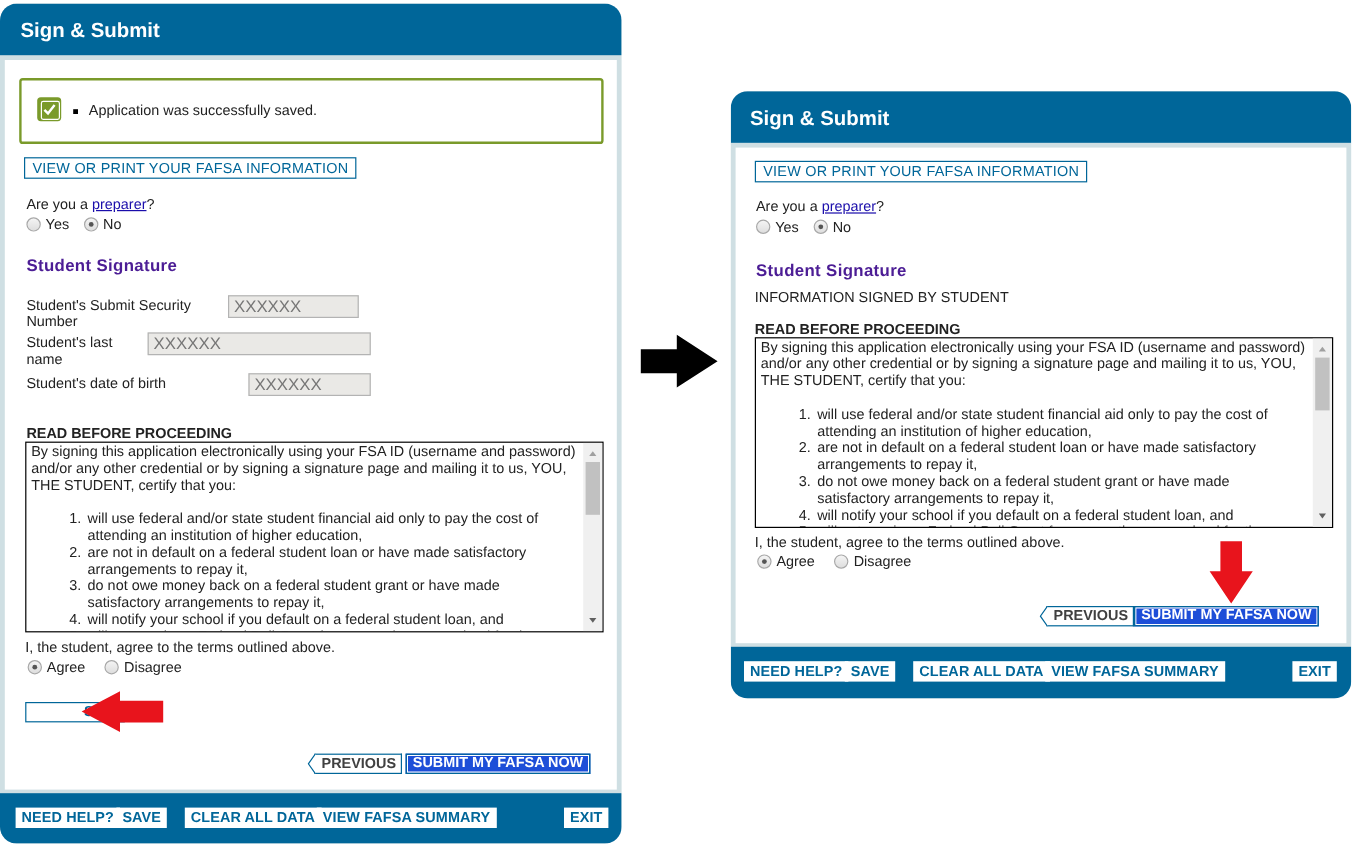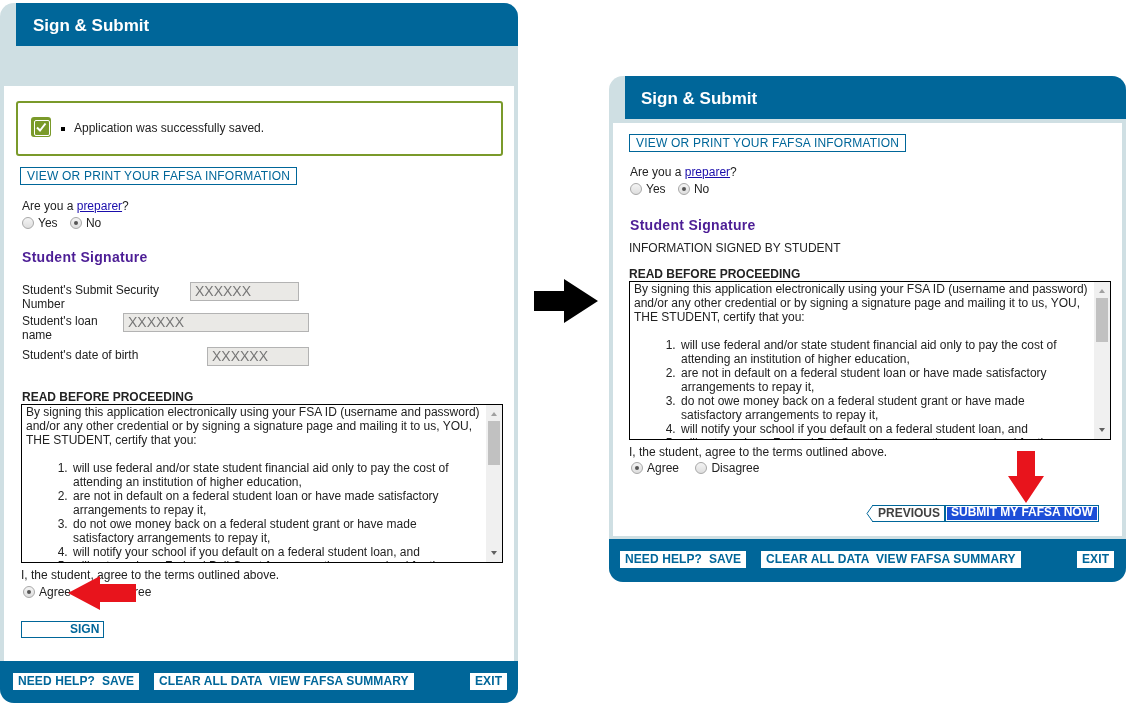--- a/index.html
+++ b/index.html
@@ -2,23 +2,23 @@
 <html><head>
 <meta charset="utf-8">
 <style>
   * { box-sizing: border-box; margin: 0; padding: 0; }
   html, body { width: 1128px; height: 705px; background: #ffffff; overflow: hidden; position: relative; font-family: "Liberation Sans", sans-serif; }
 
   .panel { position: absolute; background: #cfdfe3; border-radius: 14px; overflow: hidden; }
   .panel-left { left: 0; top: 3px; width: 518px; height: 700px; }
   .panel-right { left: 609px; top: 76px; width: 517px; height: 506px; }
 
-  .panel-header { background: #006699; color: #fff; font-weight: bold; font-size: 17px; height: 43px; padding: 13px 0 0 17px; margin-left: 16px; }
+  .panel-header { background: #006699; color: #fff; font-weight: bold; font-size: 17px; height: 43px; padding: 13px 0 0 17px; }
   .panel-body { position: absolute; left: 4px; right: 4px; background: #fff; }
-  .panel-left .panel-body { top: 47px; height: 608px; margin-top: 36px; }
+  .panel-left .panel-body { top: 47px; height: 608px; }
   .panel-right .panel-body { top: 47px; height: 413px; }
 
   .panel-footer { position: absolute; left: 0; right: 0; bottom: 0; background: #006699; }
   .panel-left .panel-footer { height: 42px; }
   .panel-right .panel-footer { height: 43px; }
 
   .foot-btn { position: absolute; top: 12px; height: 17px; background: #fff; color: #006699; font-weight: bold; font-size: 12px; line-height: 17px; padding: 0 5px; letter-spacing: 0.1px; white-space: nowrap; cursor: pointer; }
 
   .success-box { position: absolute; left: 12px; top: 15px; width: 487px; height: 55px; border: 2px solid #7a9a2a; border-radius: 3px; background: #fff; }
   .check-icon { position: absolute; left: 13px; top: 14px; width: 20px; height: 20px; background: #7a9a2a; border-radius: 3px; }
@@ -80,21 +80,21 @@
     <div class="txt" style="left:18px; top:130px;">
       <span class="radio"></span><span>Yes</span>
       <span class="radio on" style="margin-left:9px;"></span><span>No</span>
     </div>
 
     <div class="h3" style="left:18px; top:163px;">Student Signature</div>
 
     <div class="txt" style="left:18px; top:197px; white-space:normal; width:140px; line-height:14px;">Student's Submit Security Number</div>
     <div class="field" style="left:186px; top:196px; width:109px;">XXXXXX</div>
 
-    <div class="txt" style="left:18px; top:228px; white-space:normal; width:85px; line-height:14px;">Student's loan name</div>
+    <div class="txt" style="left:18px; top:228px; white-space:normal; width:85px; line-height:14px;">Student's last name</div>
     <div class="field" style="left:119px; top:227px; width:186px;">XXXXXX</div>
 
     <div class="txt" style="left:18px; top:262px;">Student's date of birth</div>
     <div class="field" style="left:203px; top:261px; width:102px;">XXXXXX</div>
 
     <div class="txt" style="left:18px; top:304px; font-weight:bold;">READ BEFORE PROCEEDING</div>
     <div class="terms" style="left:17px; top:318px; width:482px; height:159px;">
       <div class="content">
         <p>By signing this application electronically using your FSA ID (username and password) and/or any other credential or by signing a signature page and mailing it to us, YOU, THE STUDENT, certify that you:</p>
         <ol>

